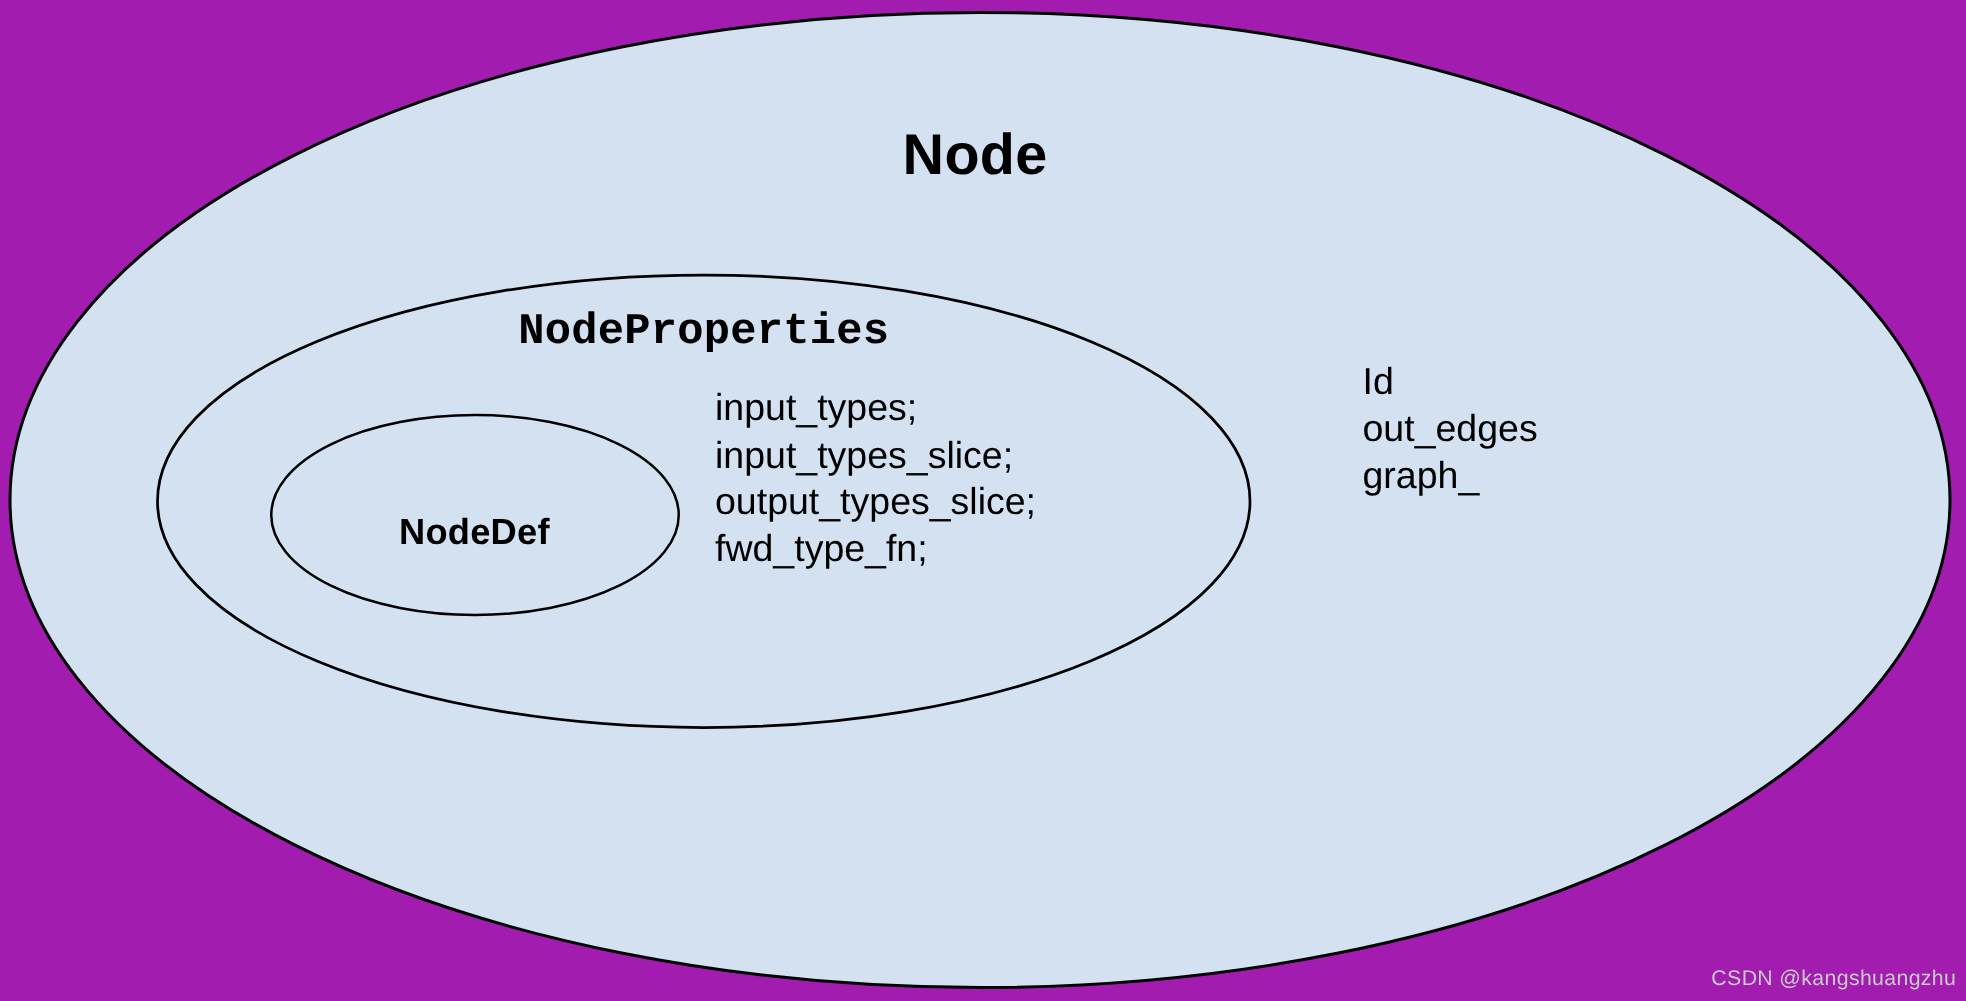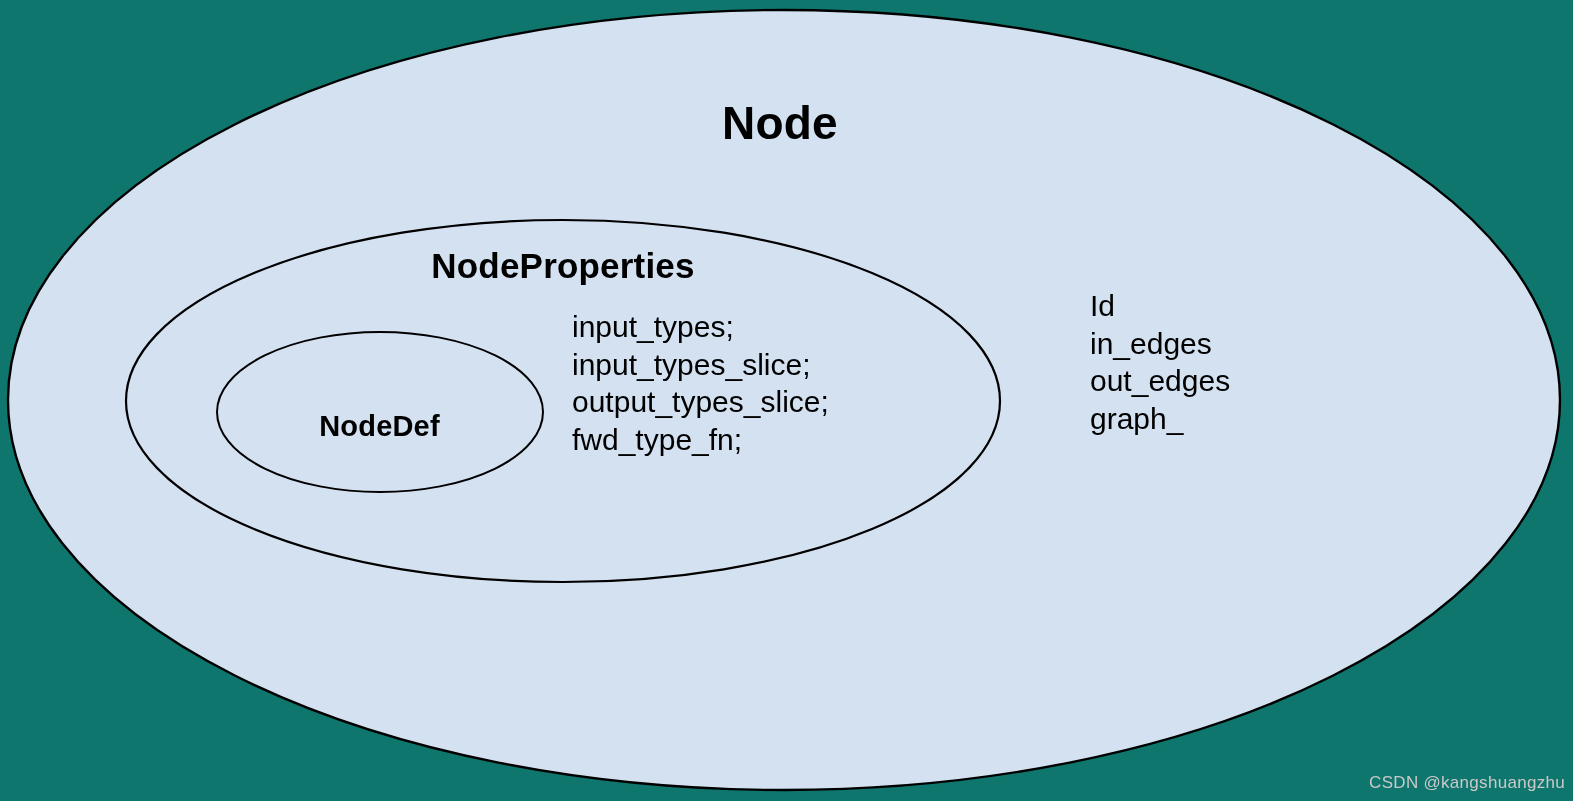--- a/index.html
+++ b/index.html
@@ -8,21 +8,21 @@
     padding: 0;
     background: #ffffff;
   }
   body {
     font-family: "Liberation Sans", sans-serif;
   }
   #canvas {
     position: relative;
     width: 1573px;
     height: 801px;
-    background: #0f766e;
+    background: #a21caf;
     overflow: hidden;
   }
   #diagram-svg {
     position: absolute;
     left: 0;
     top: 0;
     width: 1573px;
     height: 801px;
   }
   .ellipse-shape {
@@ -49,20 +49,21 @@
     letter-spacing: 0.2px;
   }
   #nodeproperties-title {
     left: 126px;
     top: 248px;
     width: 874px;
     text-align: center;
     font-size: 35px;
     font-weight: bold;
     letter-spacing: 0.2px;
+    font-family: Liberation Mono, monospace;
   }
   #nodedef-title {
     left: 216px;
     top: 412px;
     width: 327px;
     text-align: center;
     font-size: 29px;
     font-weight: bold;
     letter-spacing: 0.2px;
   }
@@ -114,20 +115,19 @@
 
   <ul class="field-list" id="nodeproperties-fields">
     <li>input_types;</li>
     <li>input_types_slice;</li>
     <li>output_types_slice;</li>
     <li>fwd_type_fn;</li>
   </ul>
 
   <ul class="field-list" id="node-fields">
     <li>Id</li>
-    <li>in_edges</li>
     <li>out_edges</li>
     <li>graph_</li>
   </ul>
 
   <div id="watermark">CSDN @kangshuangzhu</div>
 
 </div>
 
 </body></html>

